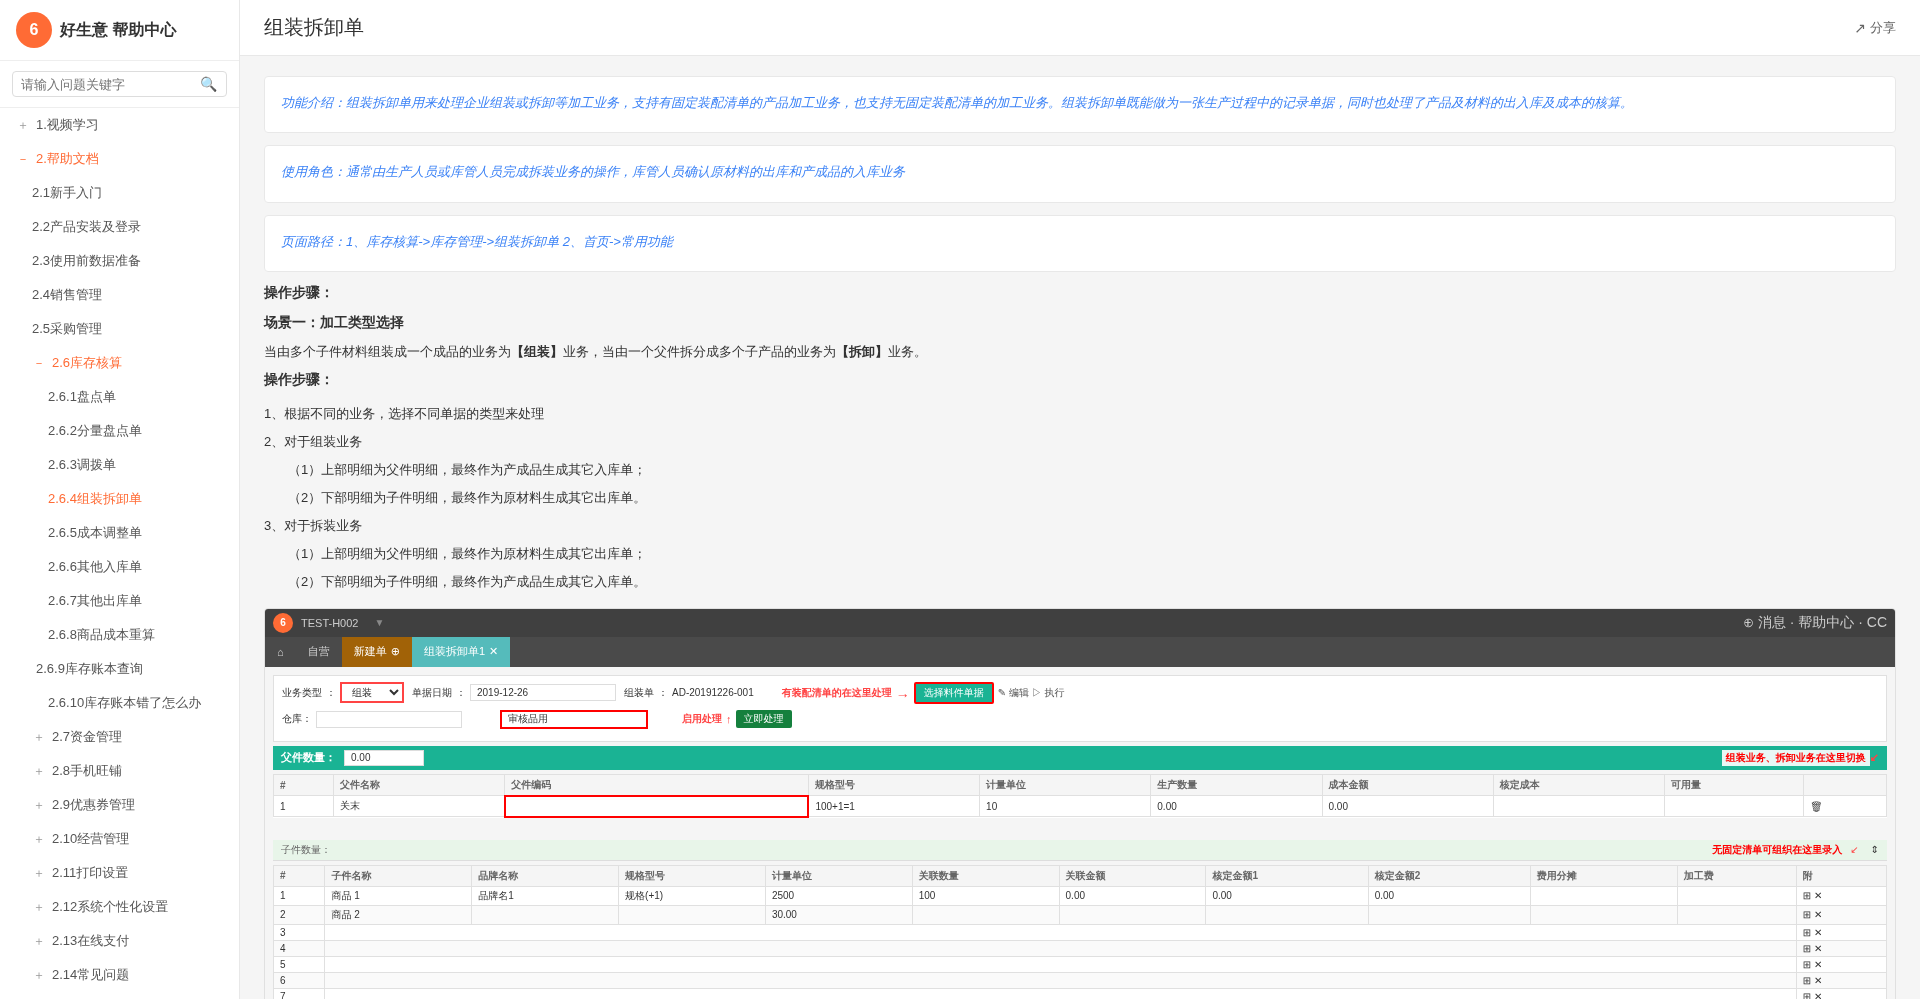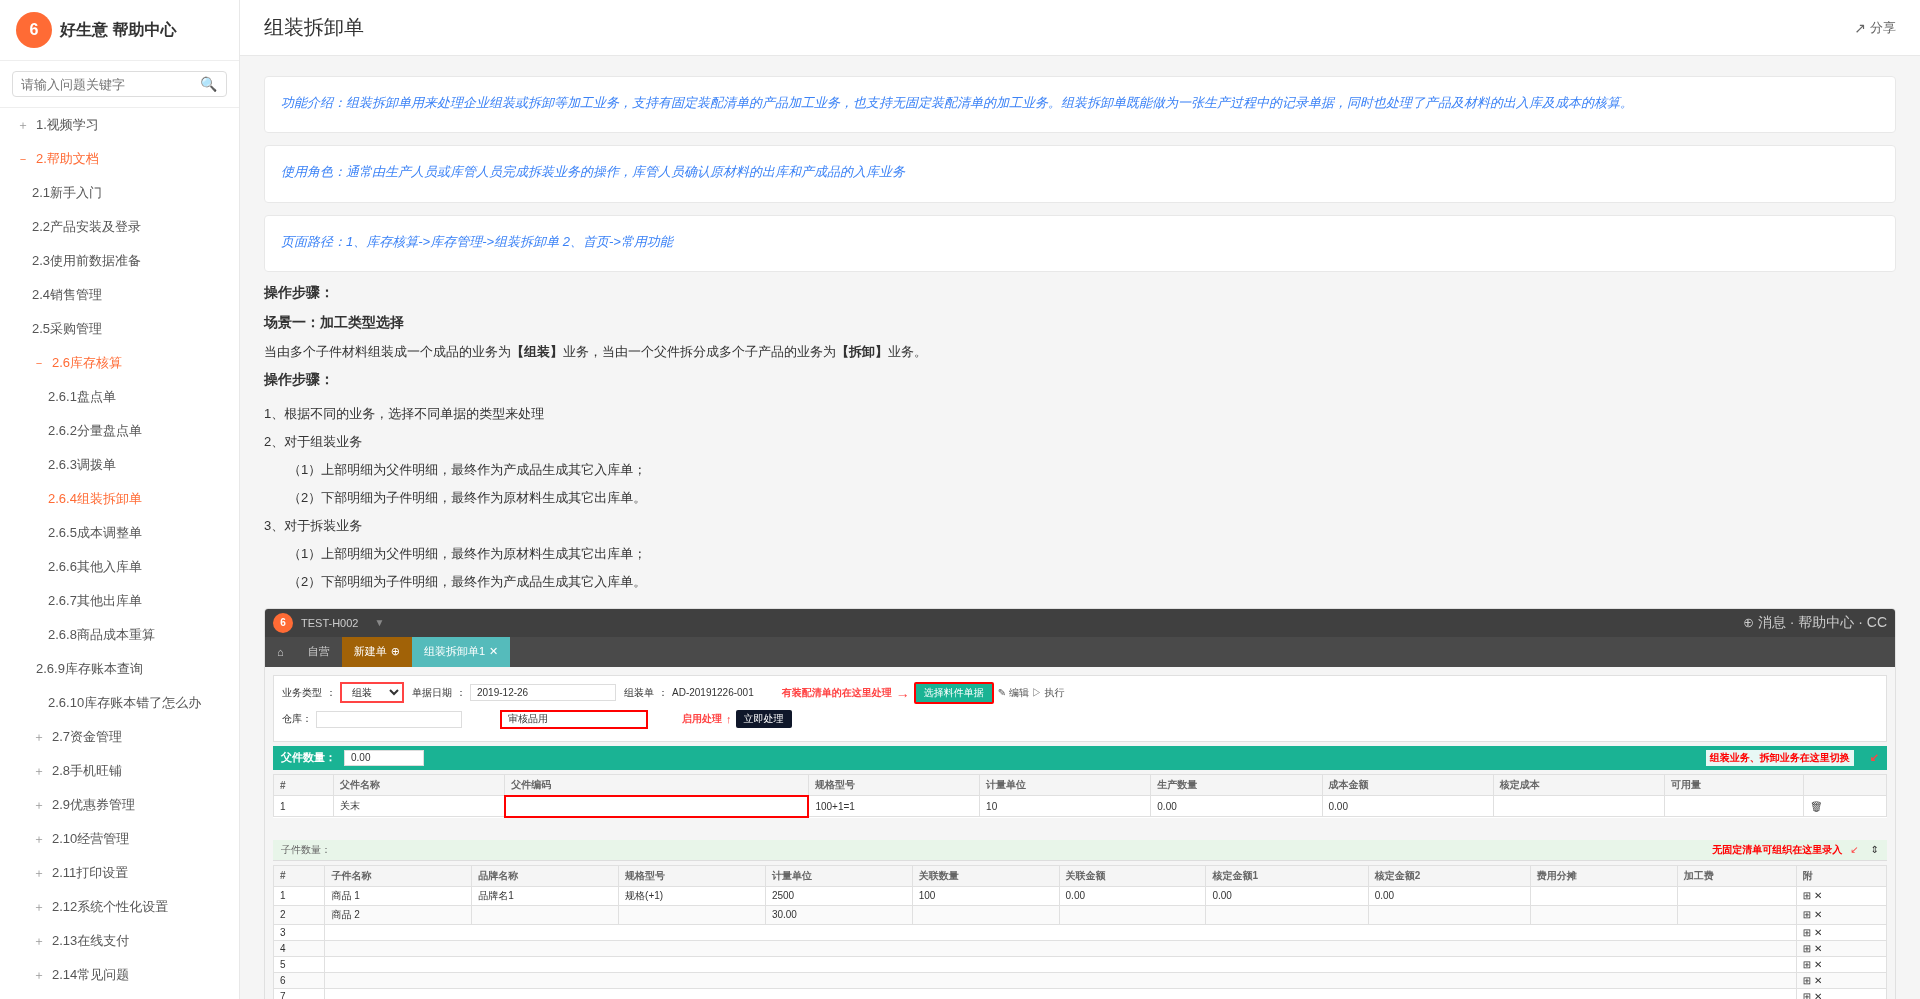--- a/index.html
+++ b/index.html
@@ -305,21 +305,21 @@
     .mock-input {
       border: 1px solid #ddd;
       padding: 2px 6px;
       font-size: 10px;
       background: white;
       color: #333;
       min-width: 80px;
     }
 
     .mock-btn {
-      background: #0f172a;
+      background: #15803d;
       color: white;
       border: none;
       padding: 2px 8px;
       font-size: 10px;
       border-radius: 2px;
       cursor: pointer;
     }
 
     .mock-table {
       width: 100%;
@@ -614,21 +614,21 @@
                 <span style="color:#ff4444;">↑</span>
                 <button class="mock-btn">立即处理</button>
               </div>
             </div>
           </div>
 
           <div style="position:relative; margin-bottom:4px;">
             <div class="mock-section-header">
               <span>父件数量：</span>
               <input class="mock-input" style="background: white; width: 40px; height: 16px; font-size: 10px;" value="0.00">
-              <span style="margin-left:auto; display:flex; align-items:center; gap:16px;">
+              <span style="margin-left:auto; display:flex; align-items:center; gap:0;">
                 <span class="annotation-label" style="color:red; background:rgba(255,255,255,0.9); padding:1px 4px;">组装业务、拆卸业务在这里切换</span>
                 <span style="color:#ff4444;">↙</span>
               </span>
             </div>
           </div>
 
           <table class="mock-table">
             <thead>
               <tr>
                 <th>#</th>

